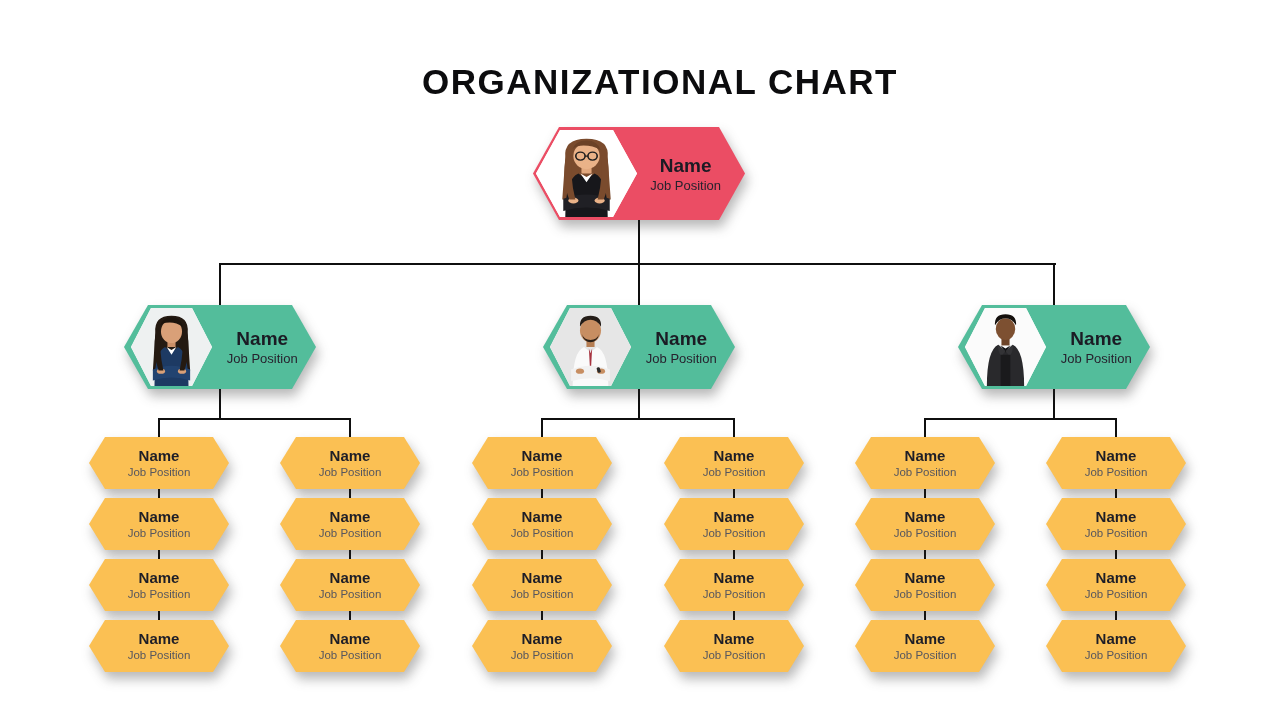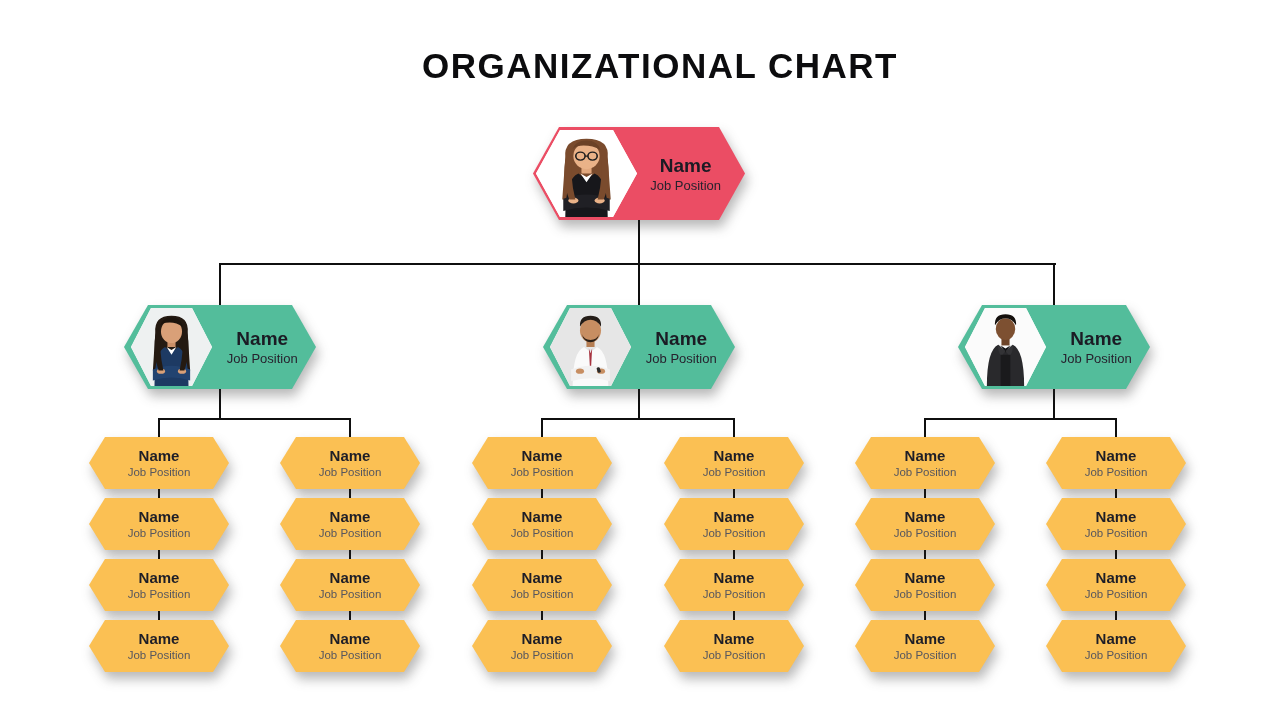--- a/index.html
+++ b/index.html
@@ -1,19 +1,19 @@
 <!DOCTYPE html>
 <html><head>
 <meta charset="utf-8">
 <style>
   html,body { margin:0; padding:0; background:#fff; }
   .canvas { position:relative; width:1280px; height:720px; background:#fff; overflow:hidden;
             font-family:"Liberation Sans", sans-serif; }
 
-  .title { position:absolute; left:0; right:0; top:46px; margin:0; text-align:center;
+  .title { position:absolute; left:0; right:0; top:46px; margin:16px; text-align:center;
            font-size:35px; font-weight:800; letter-spacing:1.5px; color:#0c0c0e;padding-left:40px; }
 
   .line { position:absolute; background:#0f0f0f; }
 
   
   .hexwrap { filter: drop-shadow(3px 7px 6px rgba(40,40,40,.33)); text-align: right; }
   .abs { position:absolute; }
   .hex { width:100%; height:100%; position:relative;
          clip-path: polygon(var(--tip) 0, calc(100% - var(--tip)) 0, 100% 50%,
                             calc(100% - var(--tip)) 100%, var(--tip) 100%, 0 50%); }

